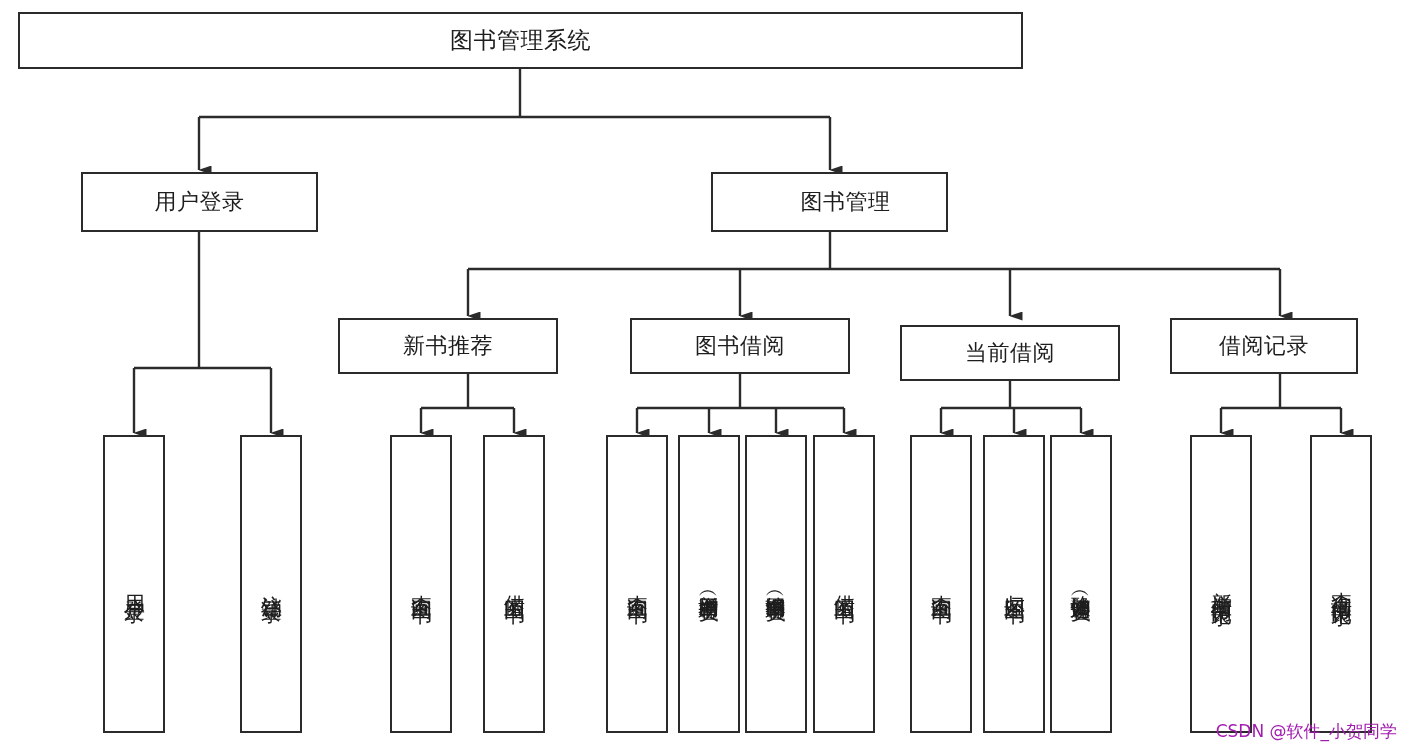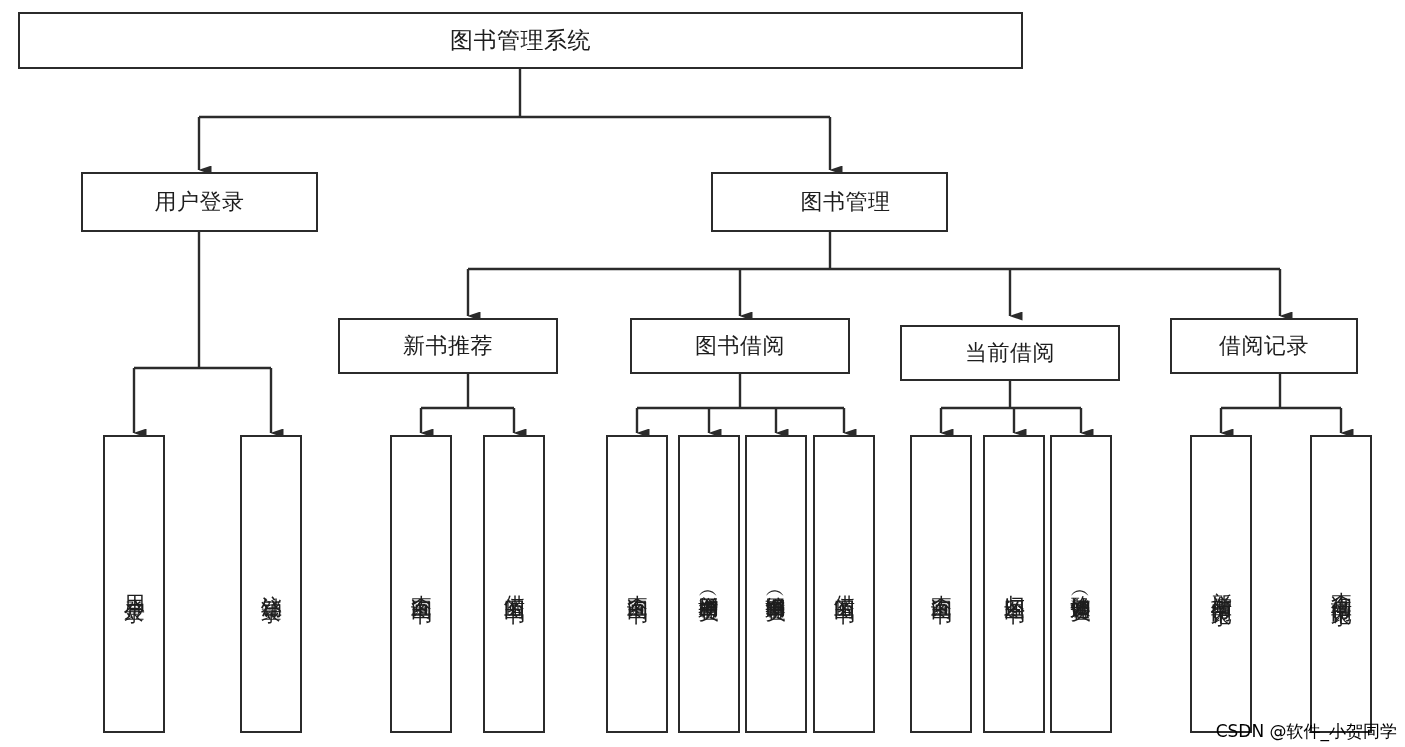--- a/index.html
+++ b/index.html
@@ -64,21 +64,21 @@
   }
   .node.vertical.tight .node-label {
     letter-spacing: 1px;
     font-size: 20px;
   }
   .watermark {
     position: absolute;
     right: 8px;
     bottom: 4px;
     font-size: 17px;
-    color: #000000;
+    color: #a21caf;
     z-index: 5;
     white-space: nowrap;
     user-select: none;
   }
 </style>
 </head>
 <body>
 
 <div id="diagram-root">
 

